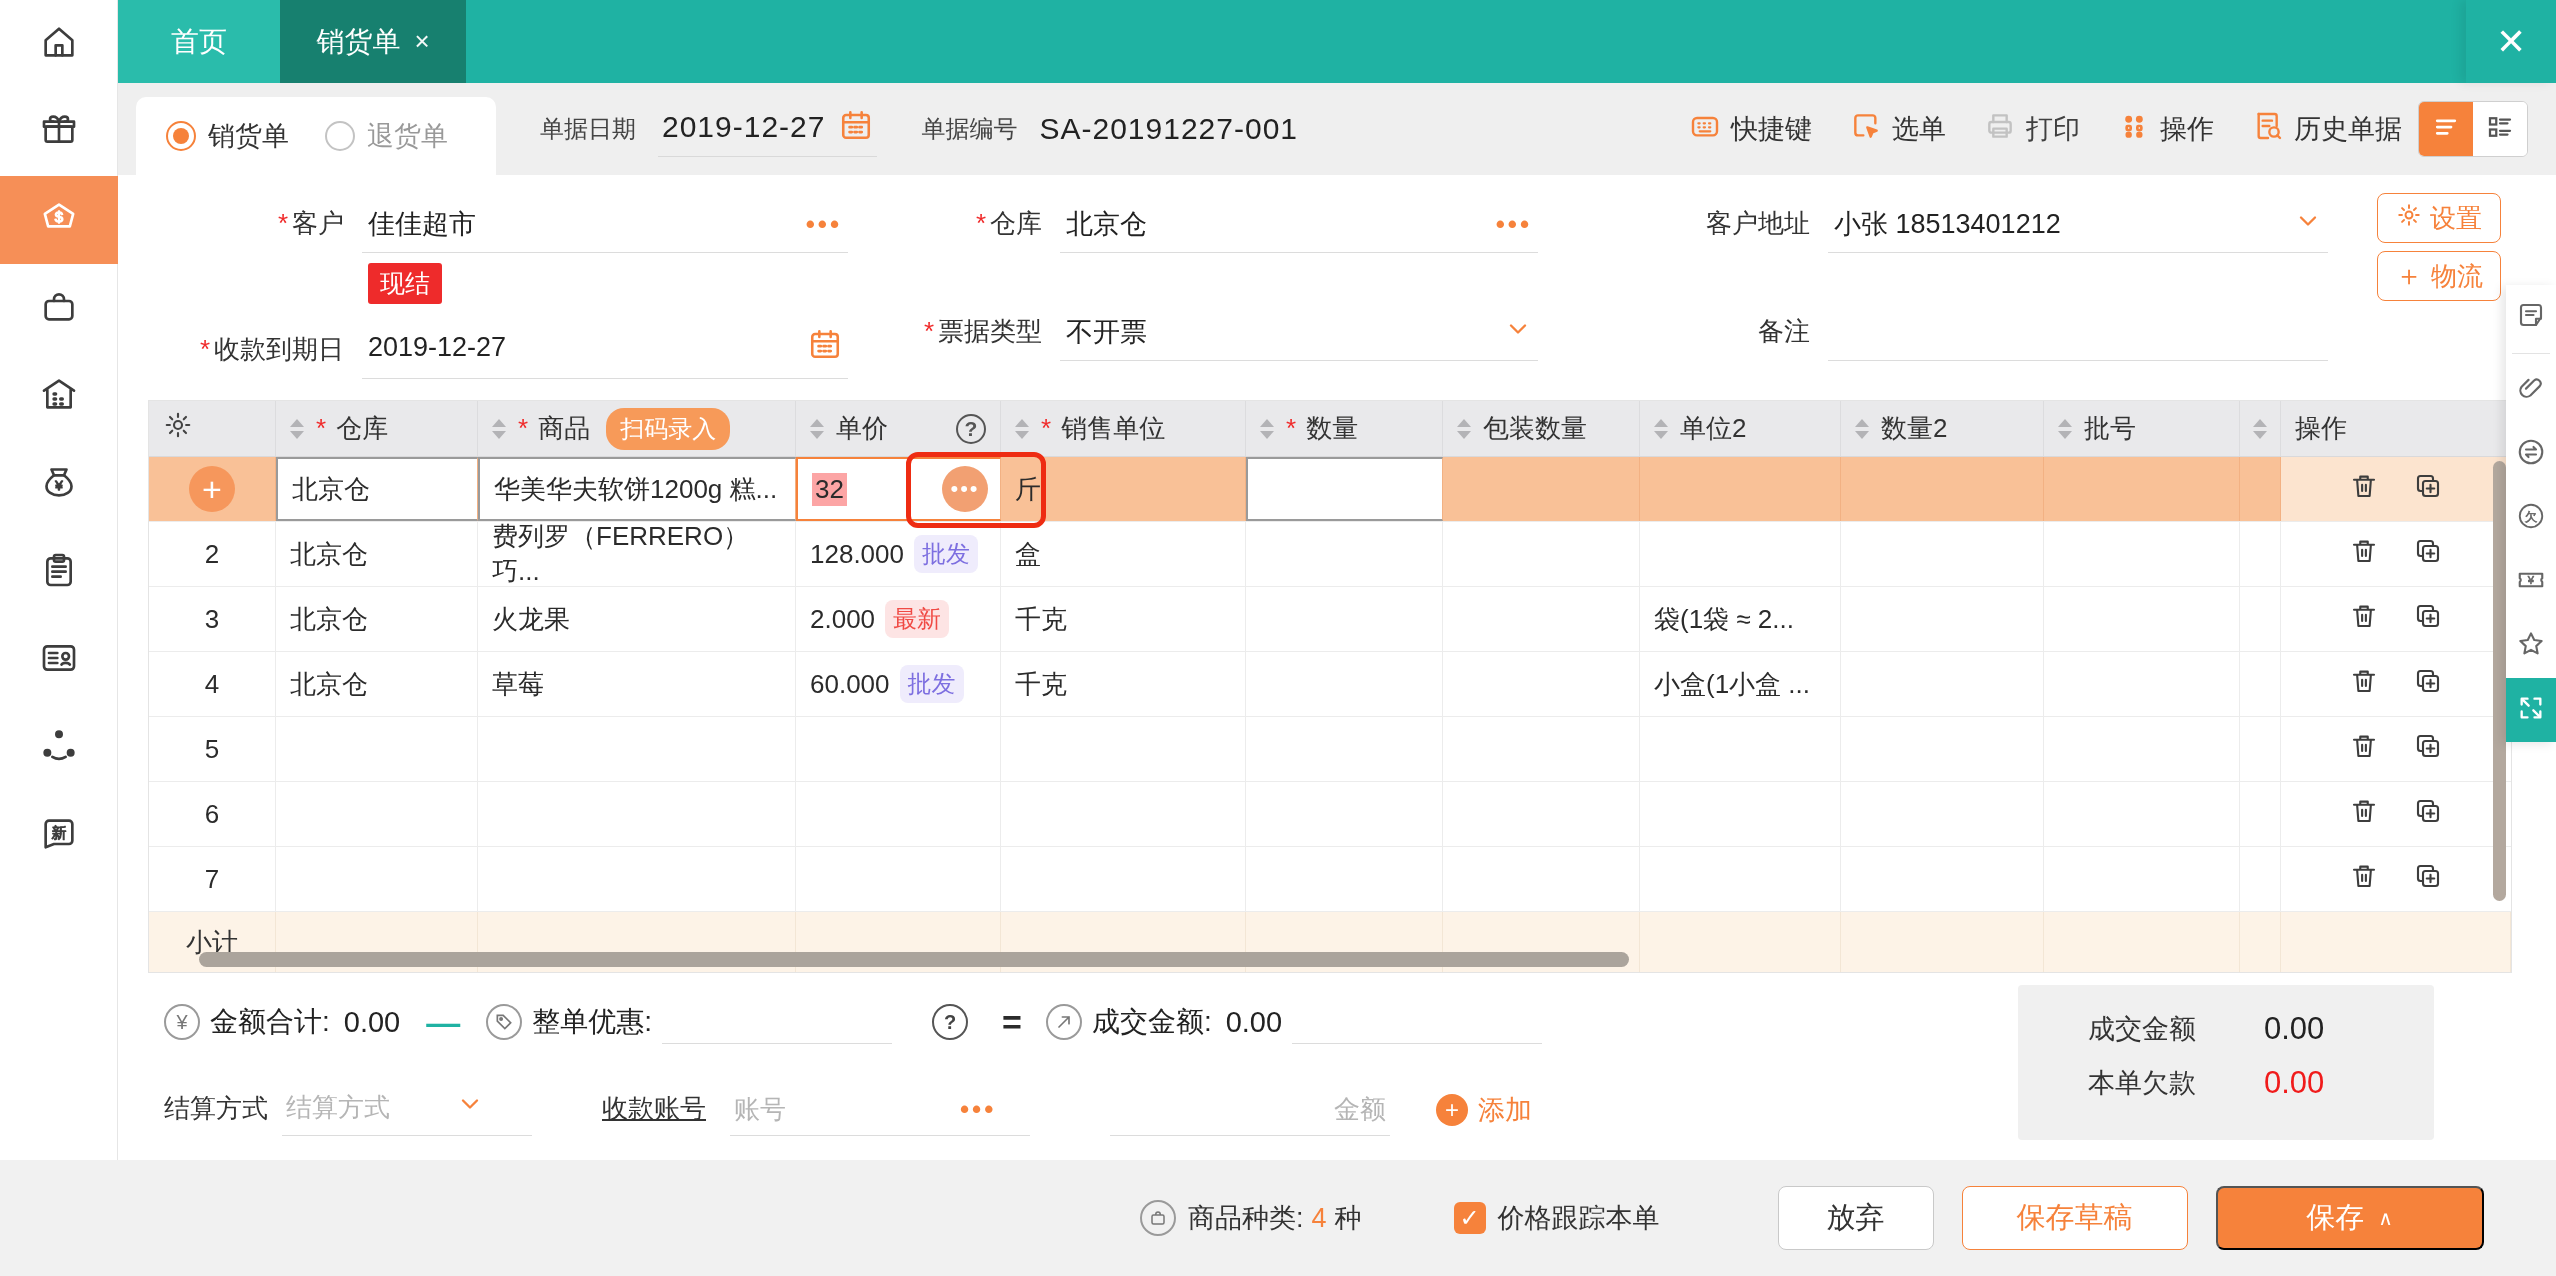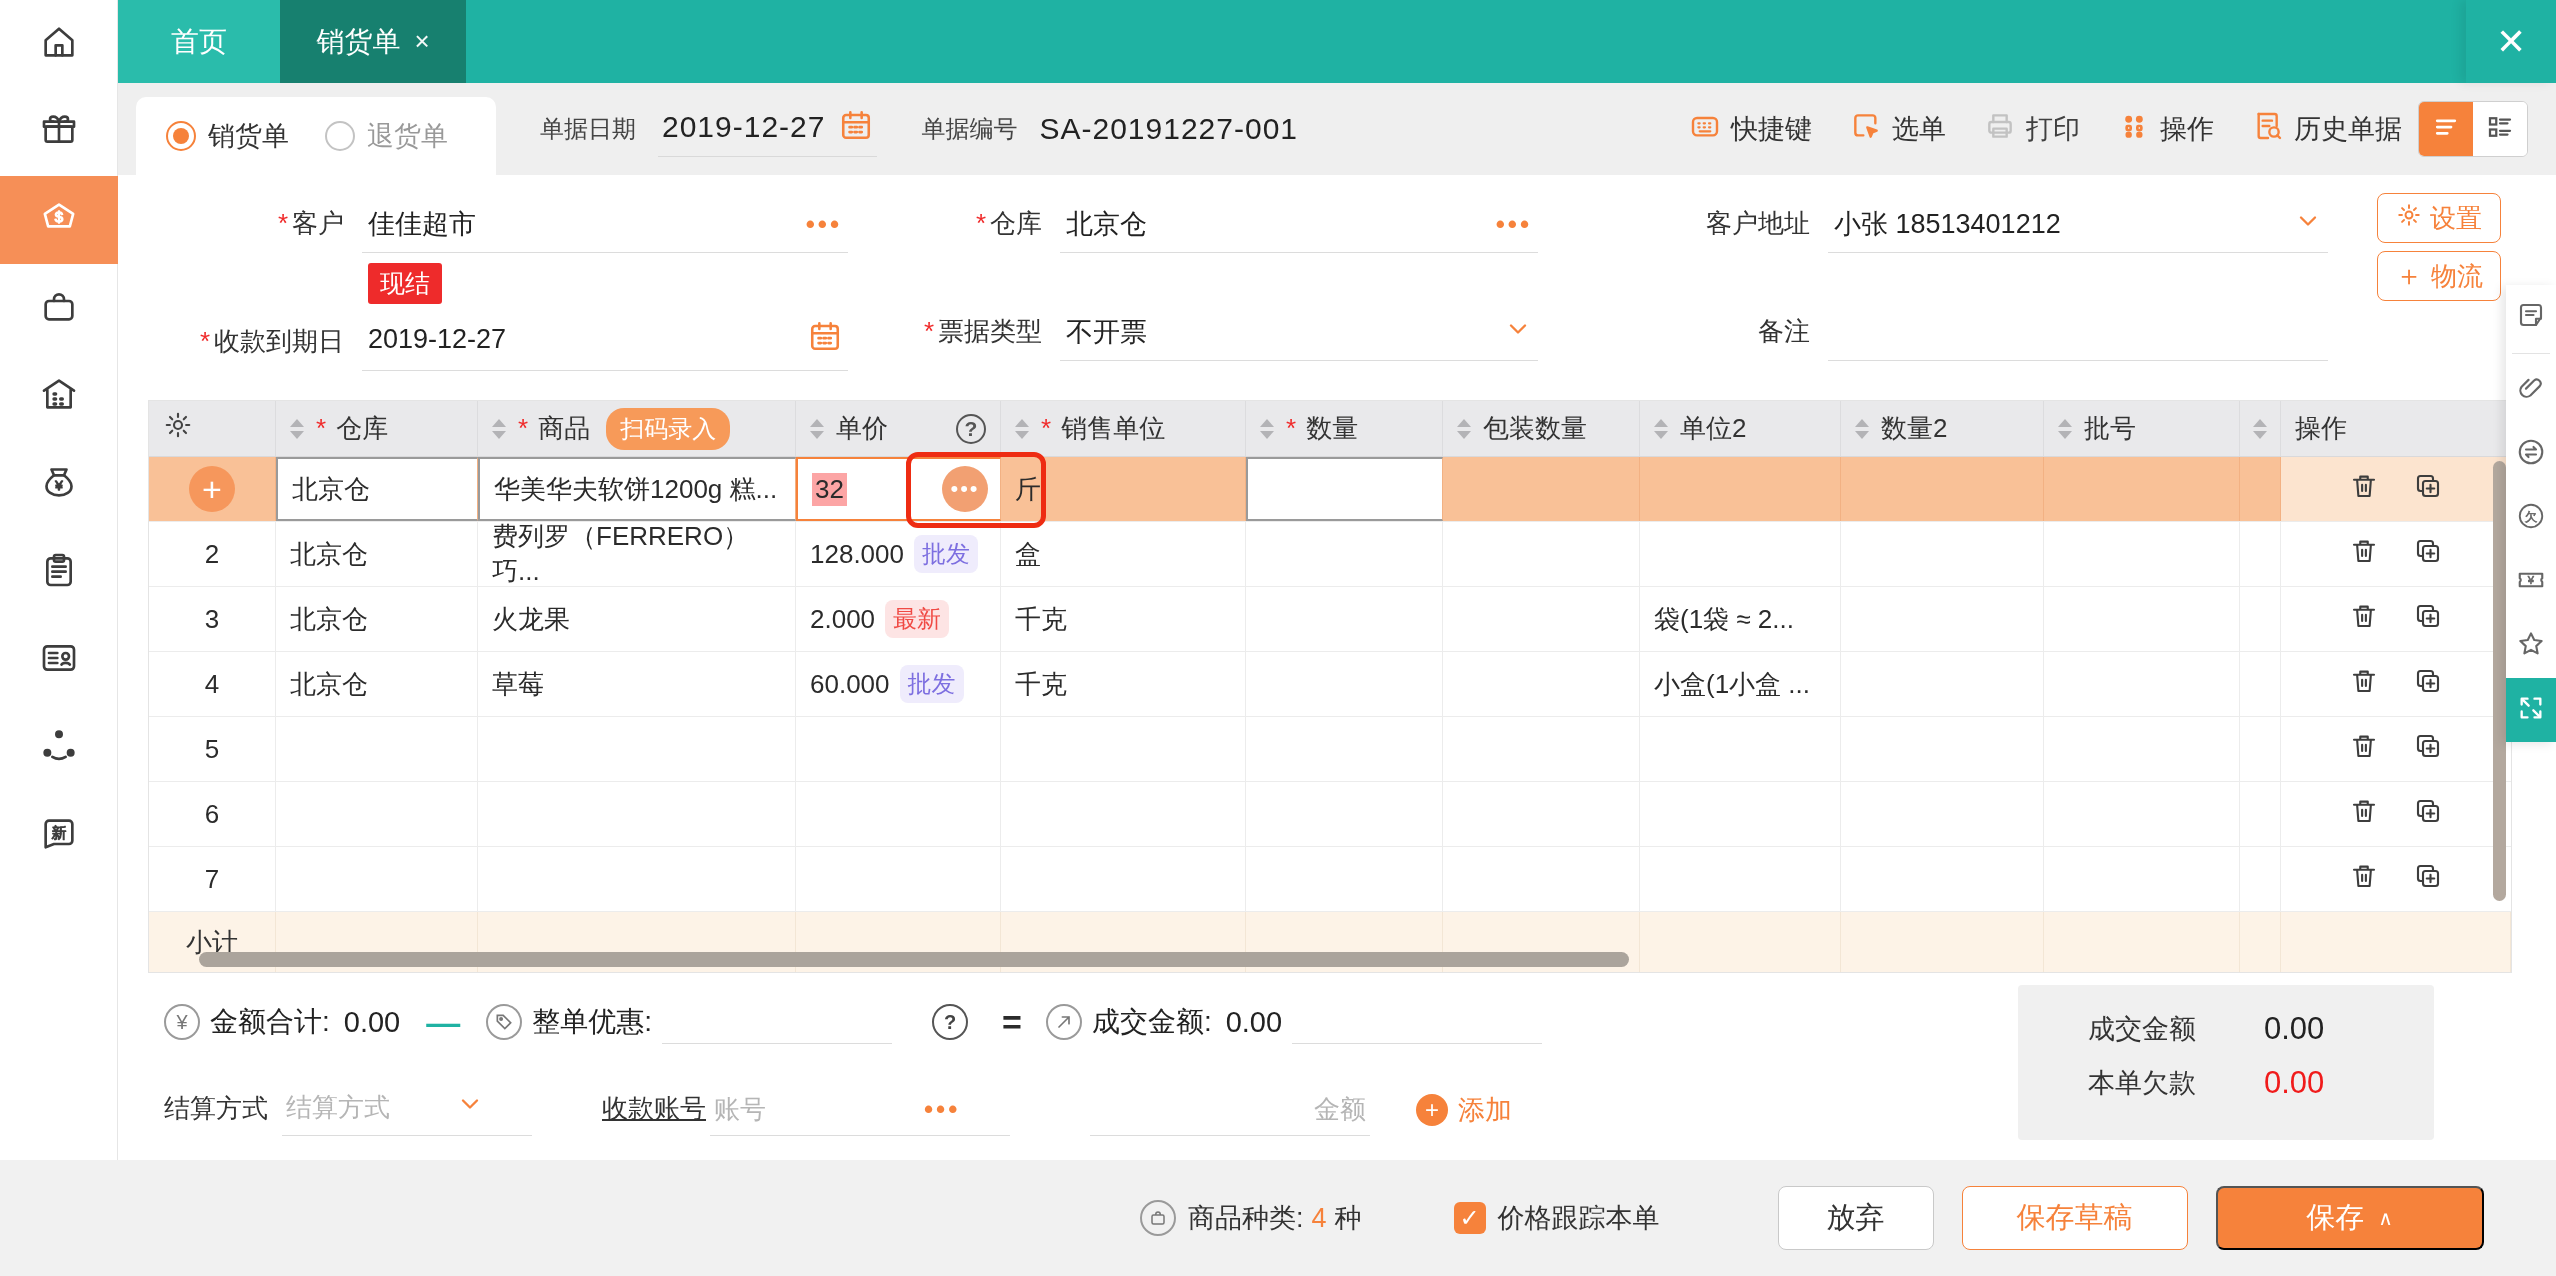--- a/index.html
+++ b/index.html
@@ -312,21 +312,21 @@
   <div class="content">
 
     <div class="fg" style="left:32px;top:22px;">
       <div class="fl" style="width:212px;"><span class="req">*</span><span>客户</span></div>
       <div class="fv" style="width:486px;">
         <span class="grow">佳佳超市</span>
         <span class="dots">•••</span>
       </div>
     </div>
     <span class="badge-cash" style="left:250px;top:88px;">现结</span>
-    <div class="fg" style="left:32px;top:140px;">
+    <div class="fg" style="left:32px;top:148px;">
       <div class="fl" style="width:212px;"><span class="req">*</span><span>收款到期日</span></div>
       <div class="fv" style="width:486px;">
         <span class="grow">2019-12-27</span>
         <span class="cal"><svg viewBox="0 0 24 24" fill="none" stroke="currentColor" stroke-width="1.8" stroke-linecap="round">
               <rect x="3" y="5" width="18" height="16" rx="2"></rect>
               <path d="M8 3 V7 M16 3 V7 M3 10 H21"></path>
               <path d="M7.5 13.5 H9 M11 13.5 H12.5 M14.5 13.5 H16 M7.5 17 H9 M11 17 H12.5 M14.5 17 H16" stroke-width="2"></path>
             </svg></span>
       </div>
     </div>
@@ -736,21 +736,21 @@
 
     <div class="payrow">
       <span style="padding-bottom:10px;">结算方式</span>
       <div class="pay-field" style="width:250px;margin-left:14px;">
         <input class="ph" style="width: 170px;" placeholder="结算方式">
         <span class="chev"><svg width="26" height="26" viewBox="0 0 24 24" fill="none" stroke="#f6823b" stroke-width="2" stroke-linecap="round" stroke-linejoin="round">
               <path d="M6 9 L12 15 L18 9"></path>
             </svg></span>
       </div>
       <span style="padding-bottom:10px;margin-left:70px;text-decoration:underline;">收款账号</span>
-      <div class="pay-field" style="width:300px;margin-left:4px;">
+      <div class="pay-field" style="width:300px;margin-left:24px;gap:16px;">
         <input class="ph" style="width: 210px;" placeholder="账号">
         <span class="dots">•••</span>
       </div>
       <div class="pay-field" style="width:280px;margin-left:80px;justify-content:flex-end;">
         <input class="ph" style="width: 100px; text-align: right;" placeholder="金额">
       </div>
       <div class="addbtn">
         <span class="pluscirc">+</span>
         <span>添加</span>
       </div>

